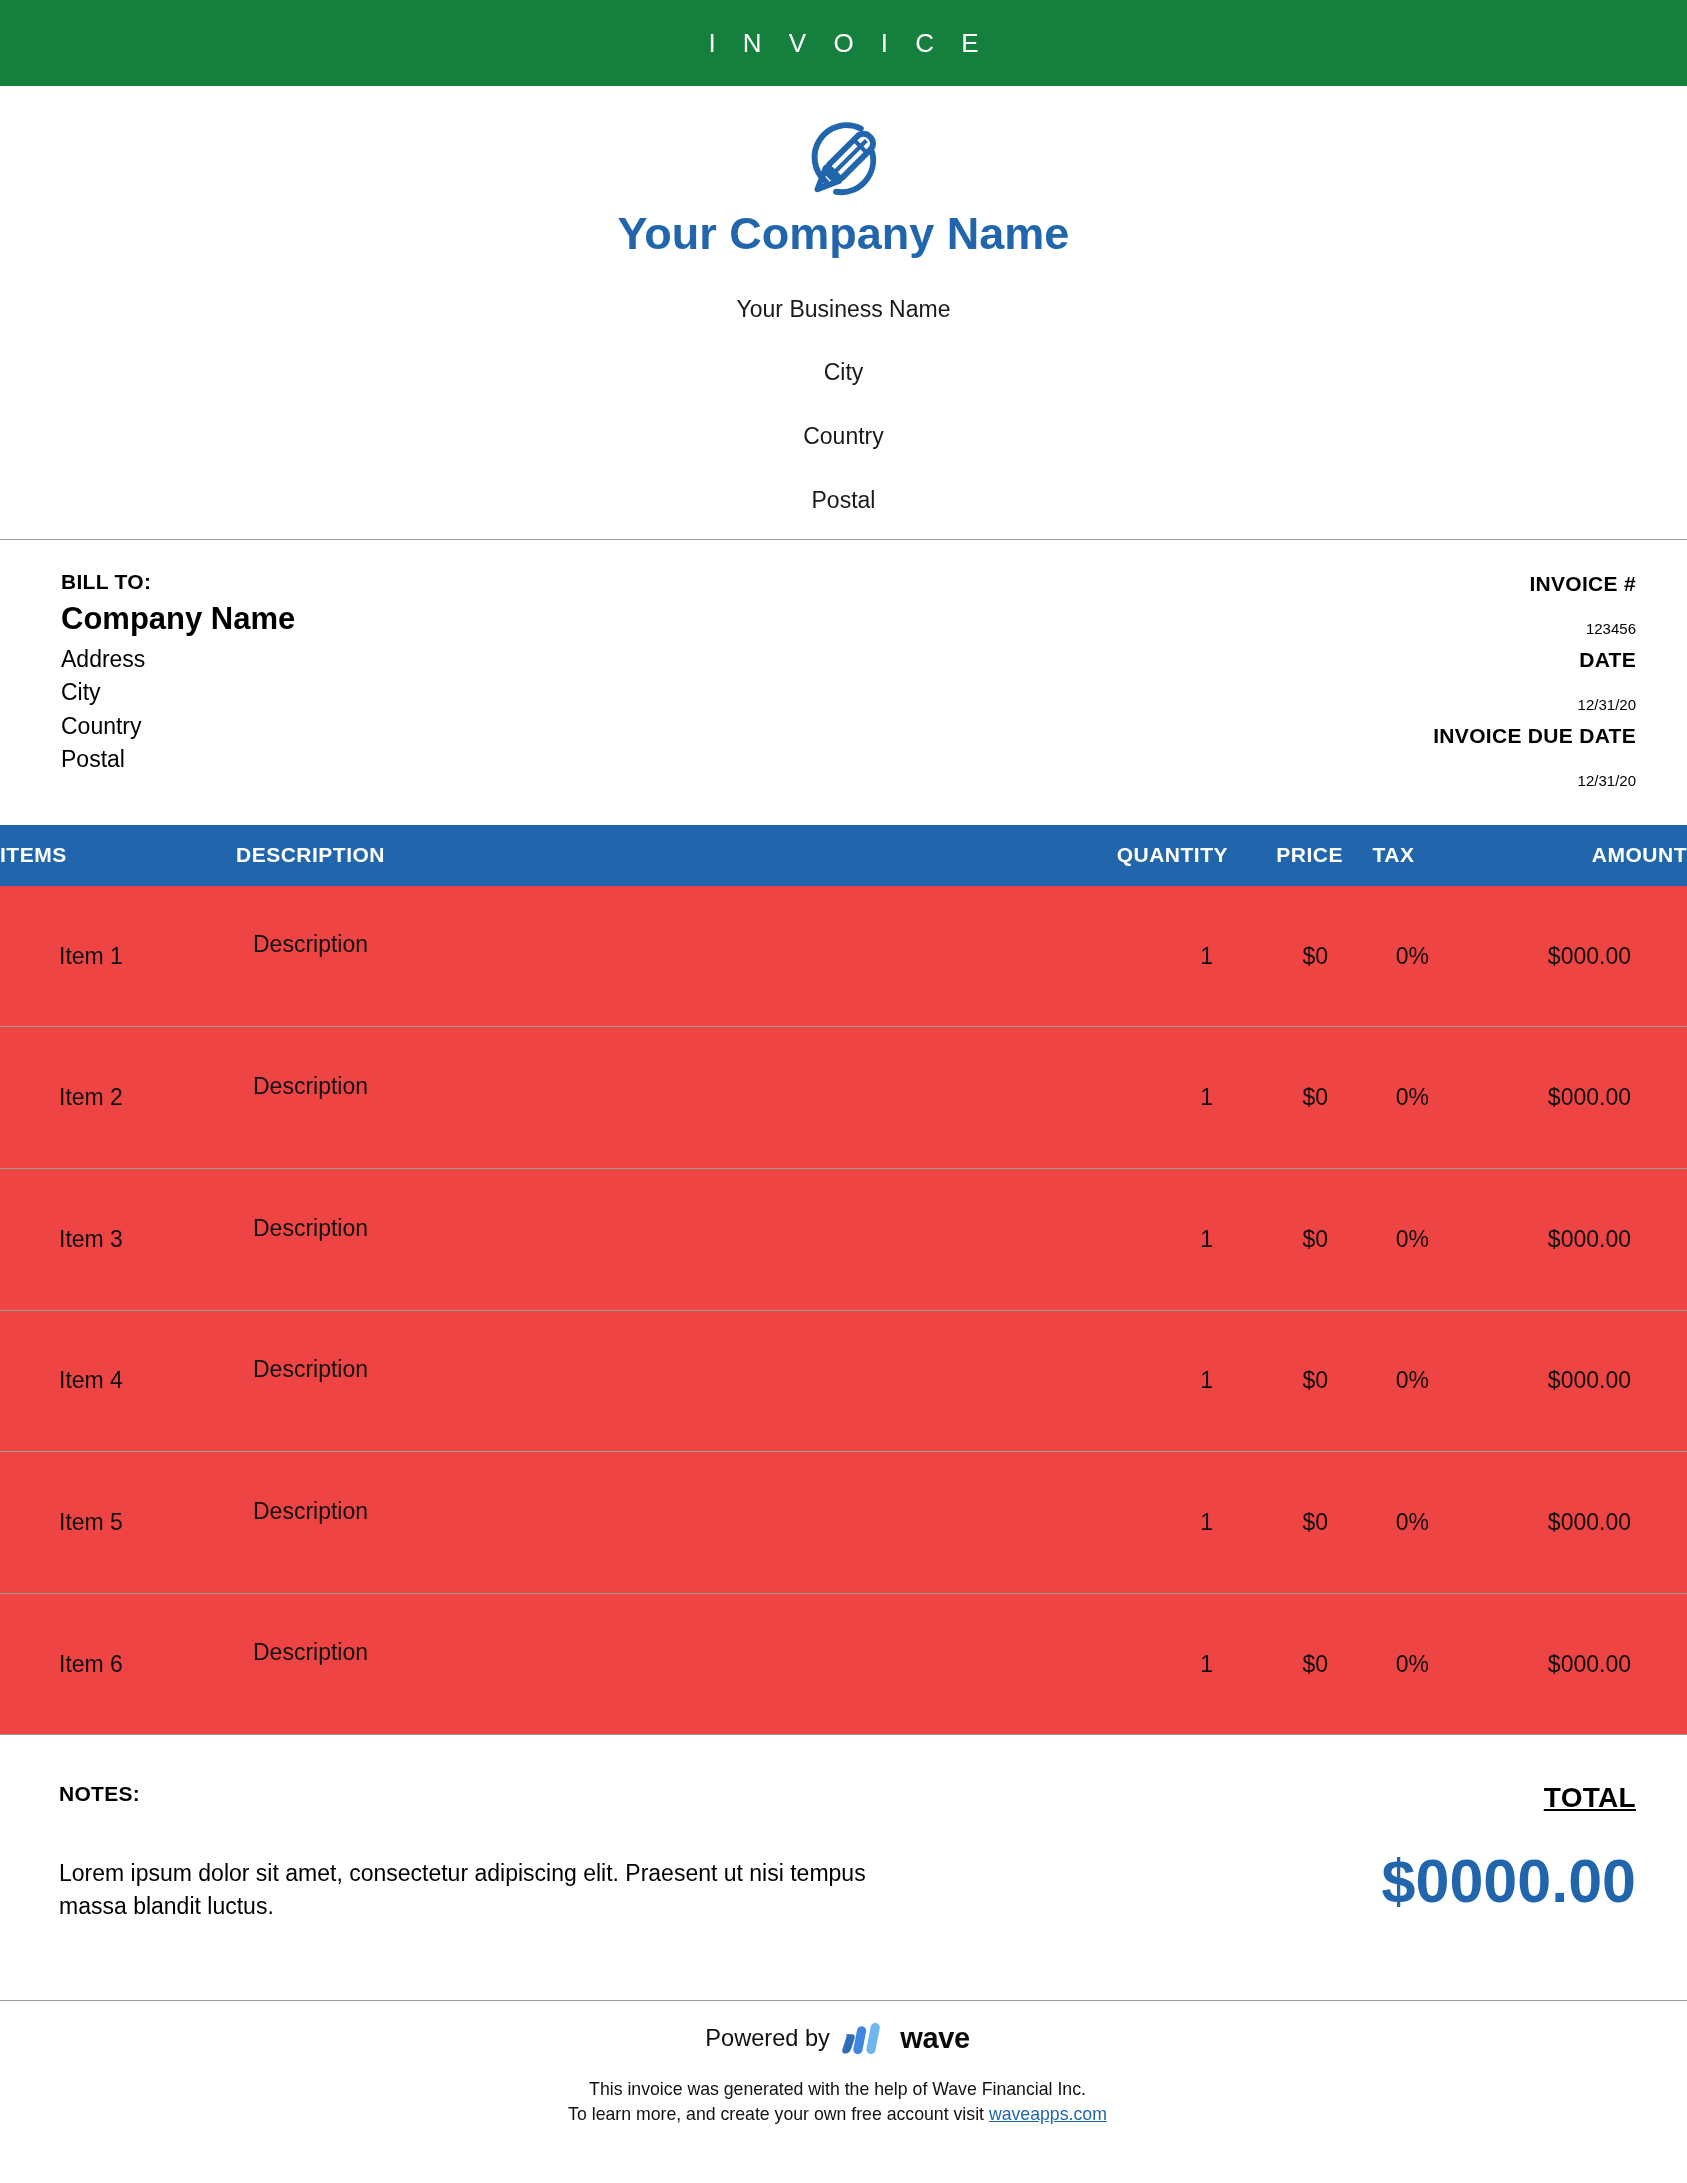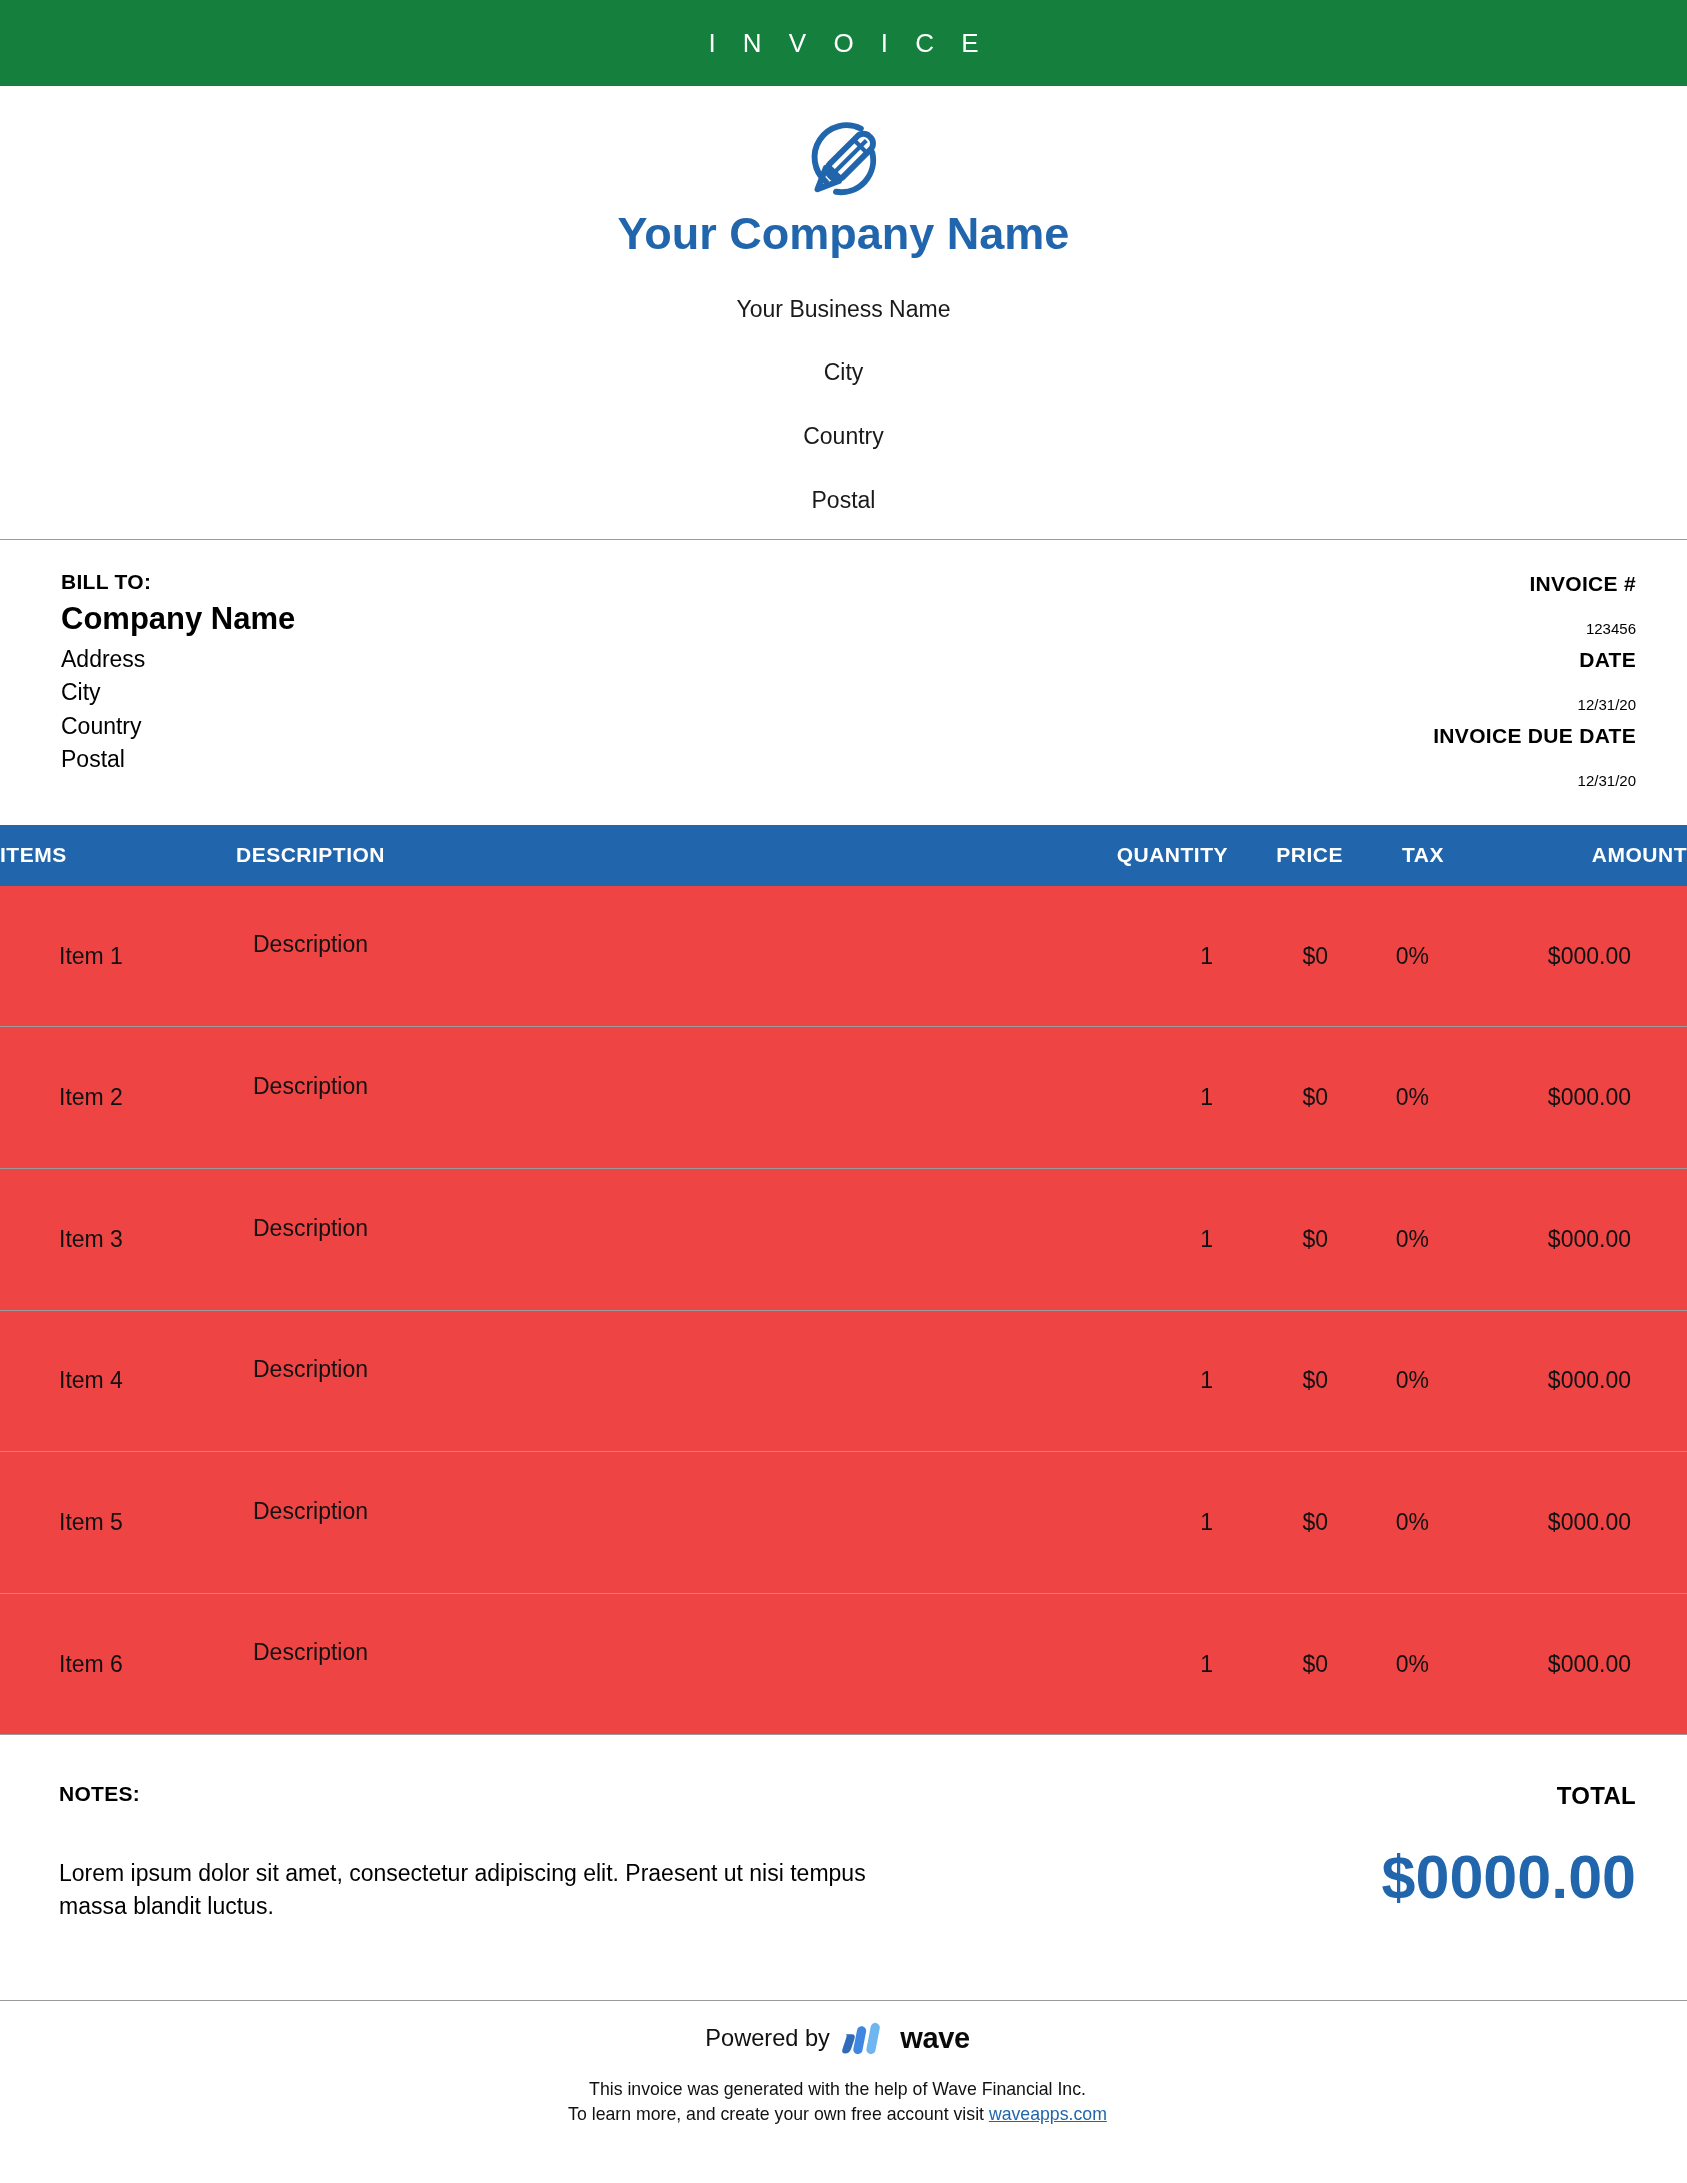--- a/index.html
+++ b/index.html
@@ -128,21 +128,21 @@
     font-weight: bold;
     letter-spacing: 0.5px;
     height: 61px;
     padding: 0 0 0 0;
     vertical-align: middle;
   }
   th.col-items   { width: 236px; text-align: left;  padding-left: 56px; }
   th.col-desc    { width: 827px; text-align: left;  padding-left: 15px; }
   th.col-qty     { width: 165px; text-align: right; padding-right: 15px; }
   th.col-price   { width: 115px; text-align: right; padding-right: 15px; }
-  th.col-tax     { width: 101px; text-align: right; padding-right: 15px; }
+  th.col-tax     { width: 101px; text-align: center; padding-right: 15px; }
   th.col-amount  { width: 243px; text-align: right; padding-right: 57px; }
 
   .items-table tbody tr {
     background: #ef4444;
     border-bottom: 1.7px solid #9a9a9a;
   }
   .items-table tbody td {
     height: 116px;
     font-size: 23px;
     color: #111111;
@@ -169,23 +169,24 @@
     letter-spacing: 0.3px;
   }
   .notes-text {
     font-size: 23px;
     line-height: 1.42;
     margin-top: 51px;
     max-width: 810px;
   }
   .total-block { text-align: right; }
   .total-label {
-    font-size: 24px;
+    font-size: 28px;
     font-weight: bold;
     letter-spacing: 0.3px;
+    text-decoration: underline;
   }
   .total-amount {
     font-size: 61px;
     font-weight: bold;
     color: #2166AC;
     margin-top: 37px;
     line-height: 1;
     white-space: nowrap;
   }
 

